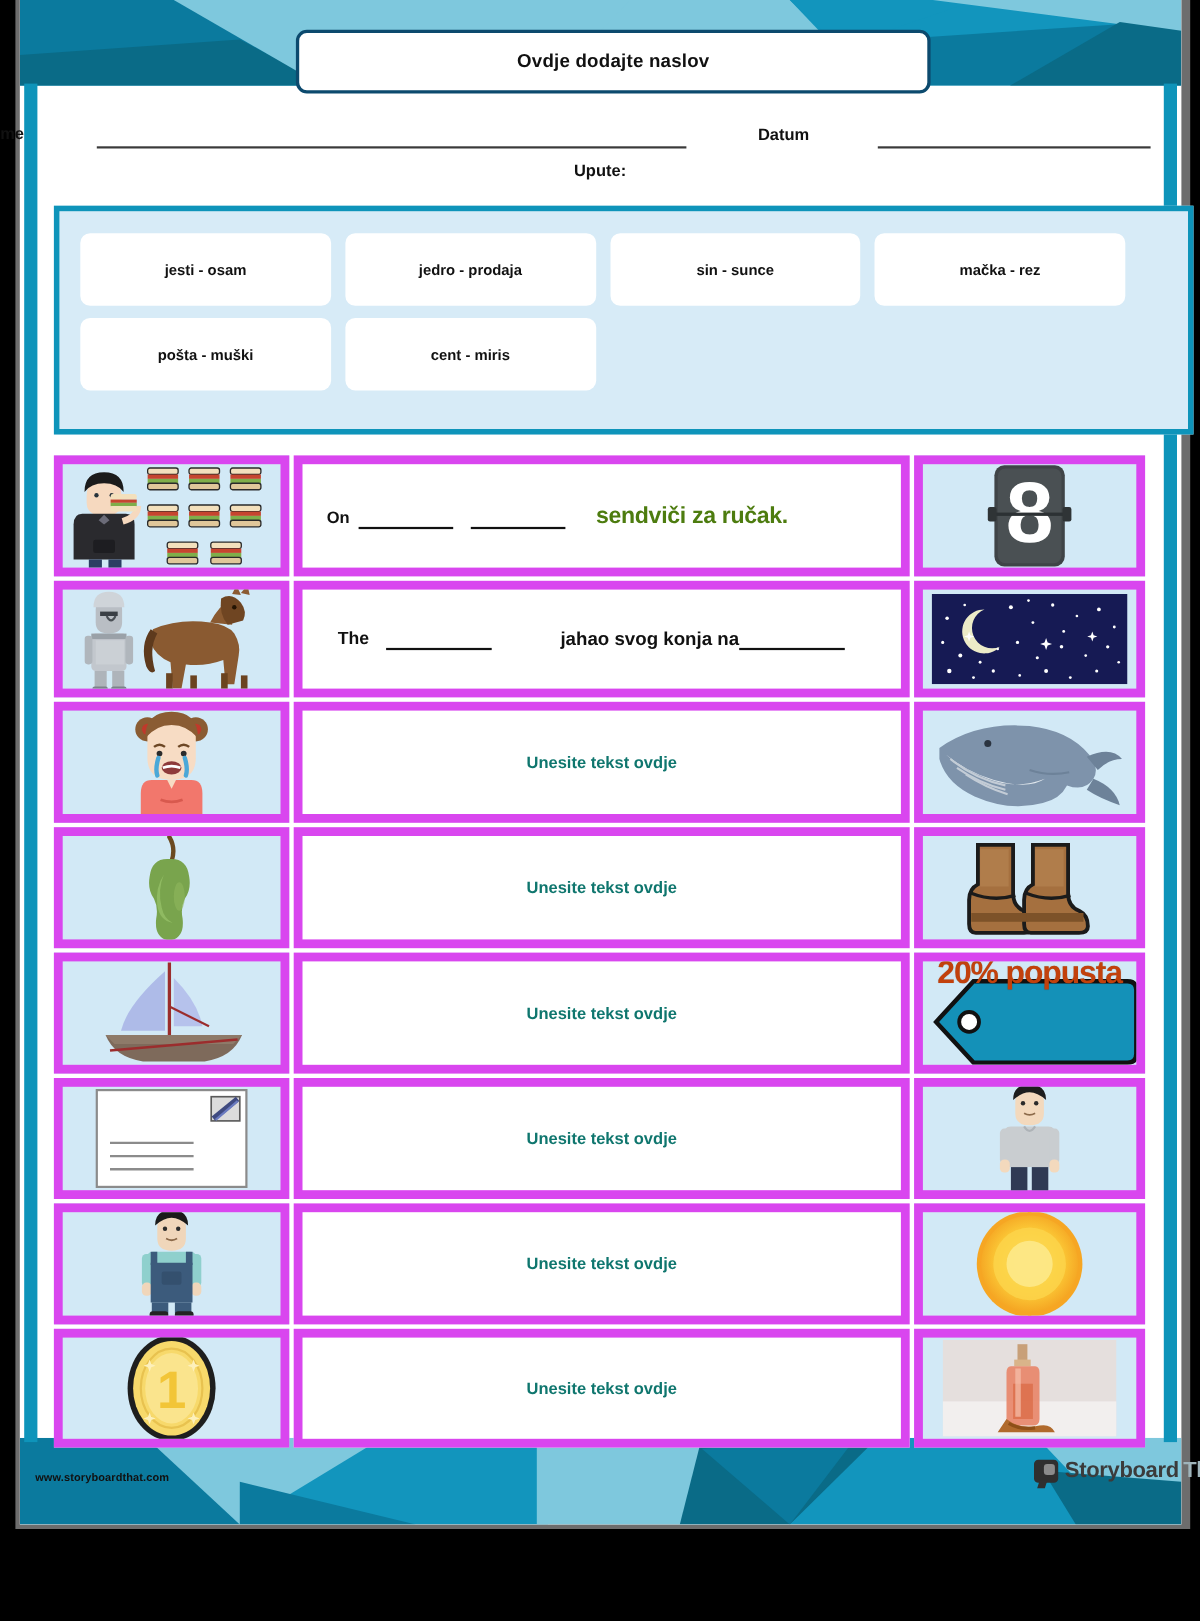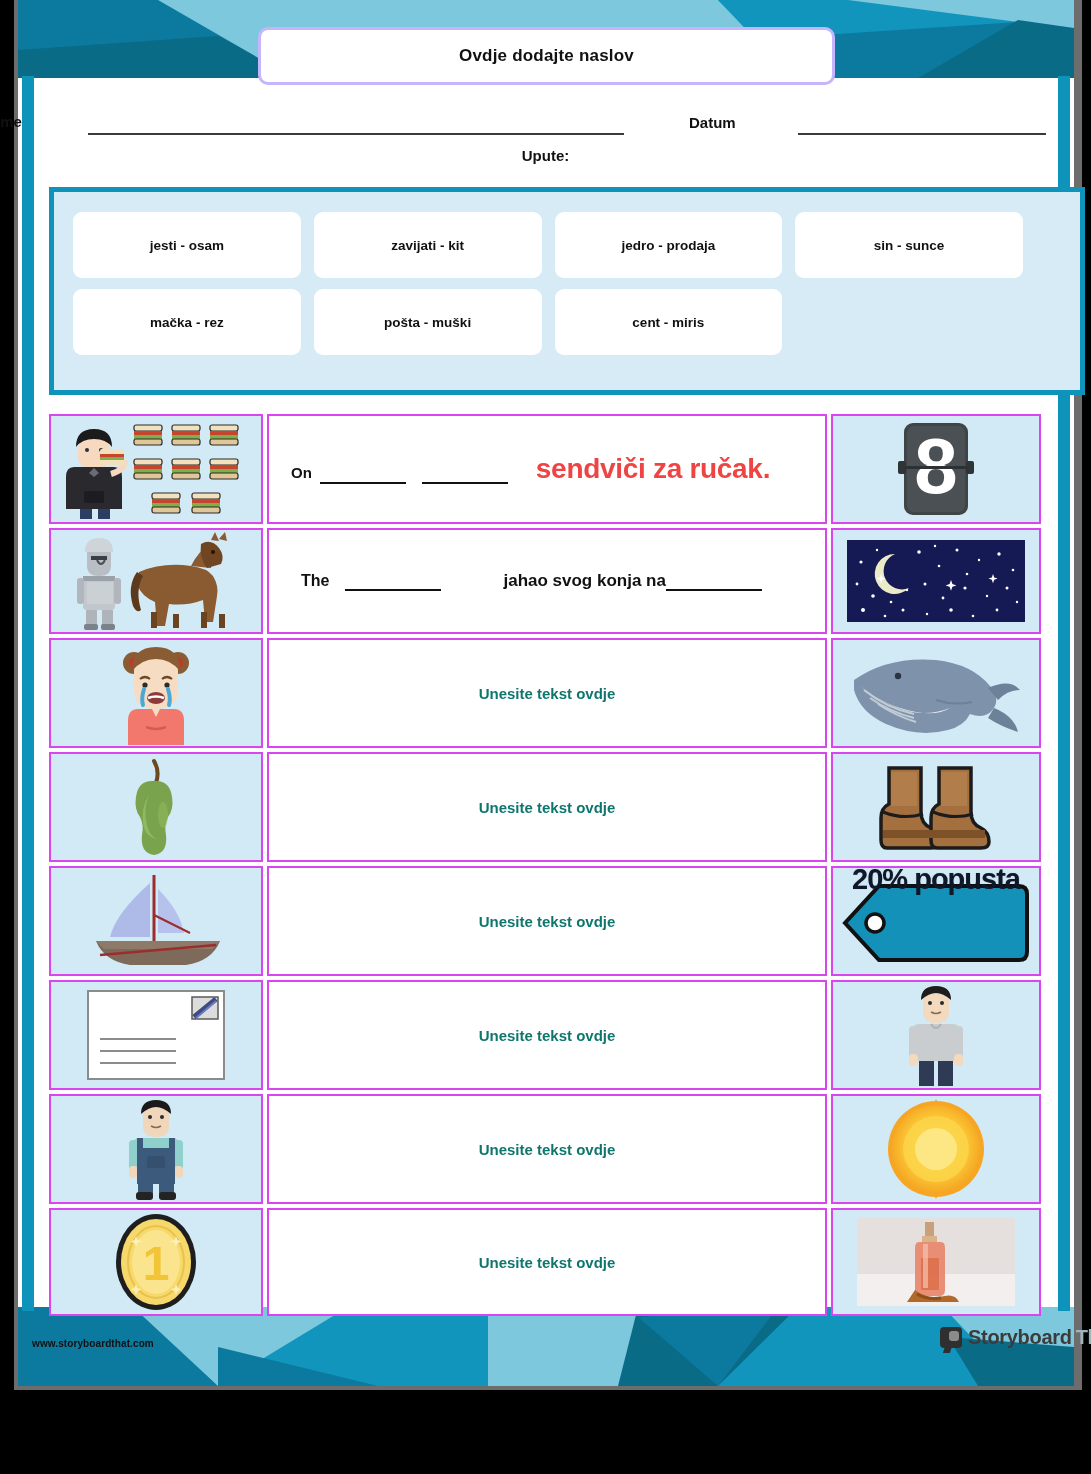--- a/index.html
+++ b/index.html
@@ -42,24 +42,24 @@
     position: absolute;
     background: #0e94ba;
     width: 12px;
   }
   #accent-left  { left: 22px;  top: 76px; height: 1235px; }
   #accent-right { left: 1058px; top: 76px; height: 1235px; }
 
   
   #title-box {
     position: absolute;
-    left: 258px; top: 27px;
+    left: 269px; top: 27px;
     width: 577px; height: 58px;
     background: #ffffff;
-    border: 3px solid #c4b5fd;
+    border: 3px solid #0c4a6e;
     border-radius: 10px;
     display: flex; align-items: center; justify-content: center;
     z-index: 5;
   }
   #title-box .t {
     font-size: 17px; font-weight: bold; color: #111;
     letter-spacing: .2px;
   }
 
   
@@ -119,21 +119,21 @@
     position: absolute;
     left: 49px; top: 414px;
     width: 992px;
   }
   .trow {
     display: flex;
     gap: 0;
     margin-bottom: 4px;
   }
   .cell {
-    border: 2px solid #d946ef;
+    border: 8px solid #d946ef;
     background: #d2e9f6;
     position: relative;
     overflow: hidden;
   }
   .cell.pic-left  { width: 214px; }
   .cell.mid       { width: 560px; background: #ffffff; margin-left: 4px; margin-right: 4px;
                     display: flex; align-items: center; justify-content: center; }
   .cell.pic-right { width: 210px; }
   .pic-inner {
     width: 100%; height: 100%;
@@ -142,21 +142,21 @@
 
   .placeholder-text { font-size: 15px; font-weight: bold; color: #0f766e; }
 
   
   .sent1 {
     width: 100%; padding-left: 22px;
     display: flex; align-items: baseline;
   }
   .sent1 .small { font-size: 15px; font-weight: bold; color: #111; }
   .sent1 .blank { display: inline-block; width: 86px; border-bottom: 2.5px solid #111; margin: 0 8px; position: relative; top: 6px; }
-  .sent1 .big { font-size: 28px; font-weight: bold; color: #ef4444; margin-left: 20px; letter-spacing: -.3px; }
+  .sent1 .big { font-size: 21px; font-weight: bold; color: #4d7c0f; margin-left: 20px; letter-spacing: -.3px; }
 
   
   .sent2 {
     width: 100%; padding-left: 32px;
     display: flex; align-items: center;
   }
   .sent2 .small { font-size: 16px; font-weight: bold; color: #111; }
   .sent2 .blank-a { display: inline-block; width: 96px; border-bottom: 2.5px solid #111; margin-left: 16px; position: relative; top: 9px; }
   .sent2 .mid-t { font-size: 17px; font-weight: bold; color: #111; margin-left: 62px; }
   .sent2 .blank-b { display: inline-block; width: 96px; border-bottom: 2.5px solid #111; position: relative; top: 9px; }
@@ -192,21 +192,21 @@
   #logo .w1 { font-size: 20px; font-weight: bold; color: #3b3b3b; letter-spacing: -.3px; }
   #logo .w2 { font-size: 20px; font-weight: bold; color: #9fb4bb; letter-spacing: -.3px; margin-left: -2px; }
 
   
   .ill { display: block; }
 
   
   .tag-wrap { position: relative; width: 100%; height: 100%; }
   .tag-text {
     position: absolute; left: 0; right: 0; top: -4px;
-    text-align: center; color: #0f172a; font-weight: bold;
+    text-align: center; color: #c2410c; font-weight: bold;
     font-size: 29px; line-height: 30px; letter-spacing: -1px;
     text-shadow: 0 0 1px rgba(0,0,0,.25);
     pointer-events: none;
   }
 </style>
 </head>
 <body>
 
 <div id="page">
 
@@ -256,23 +256,20 @@
   <div id="lbl-name">Ime</div>
   <div id="line-name"></div>
   <div id="lbl-date">Datum</div>
   <div id="line-date"></div>
   <div id="lbl-upute">Upute:</div>
 
   <div id="wordbank">
     <div class="grid">
       <div class="word-cell">
           <span>jesti - osam</span>
-        </div>
-      <div class="word-cell">
-          <span>zavijati - kit</span>
         </div>
       <div class="word-cell">
           <span>jedro - prodaja</span>
         </div>
       <div class="word-cell">
           <span>sin - sunce</span>
         </div>
       <div class="word-cell">
           <span>mačka - rez</span>
         </div>

